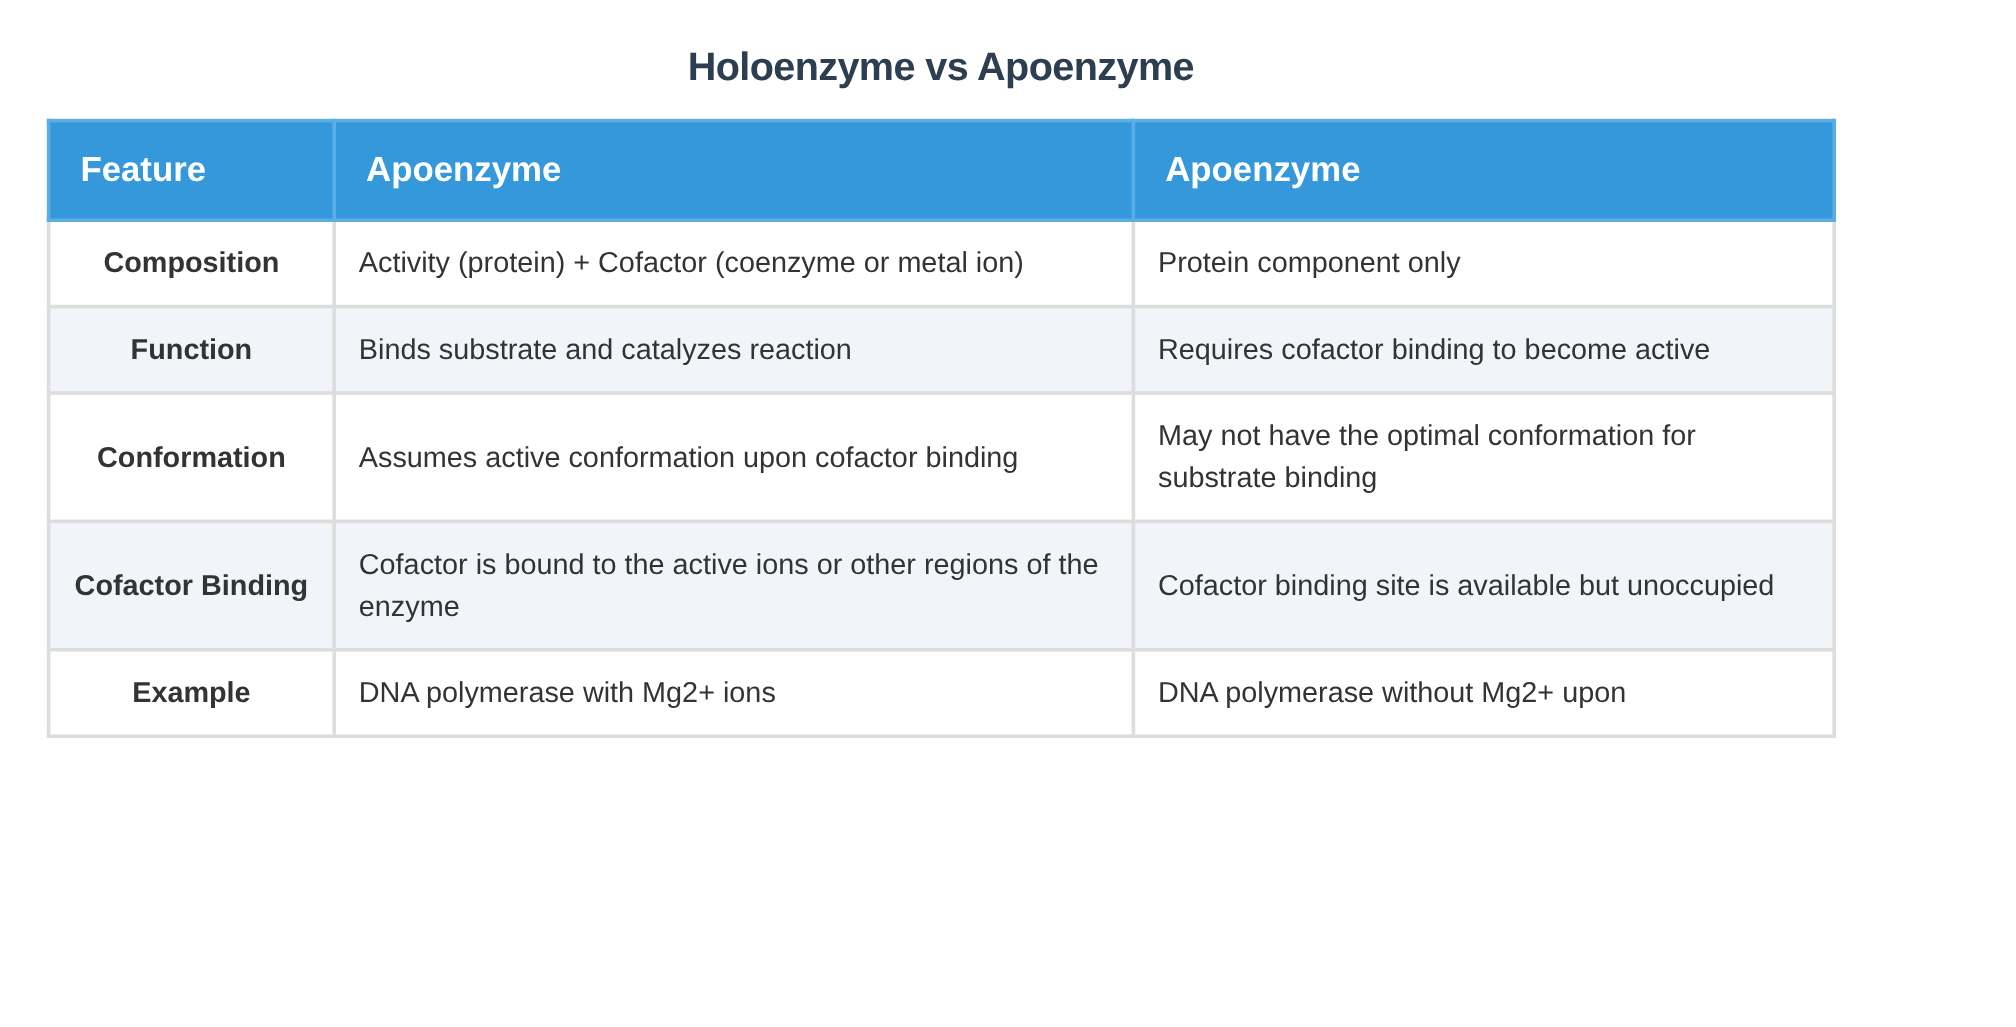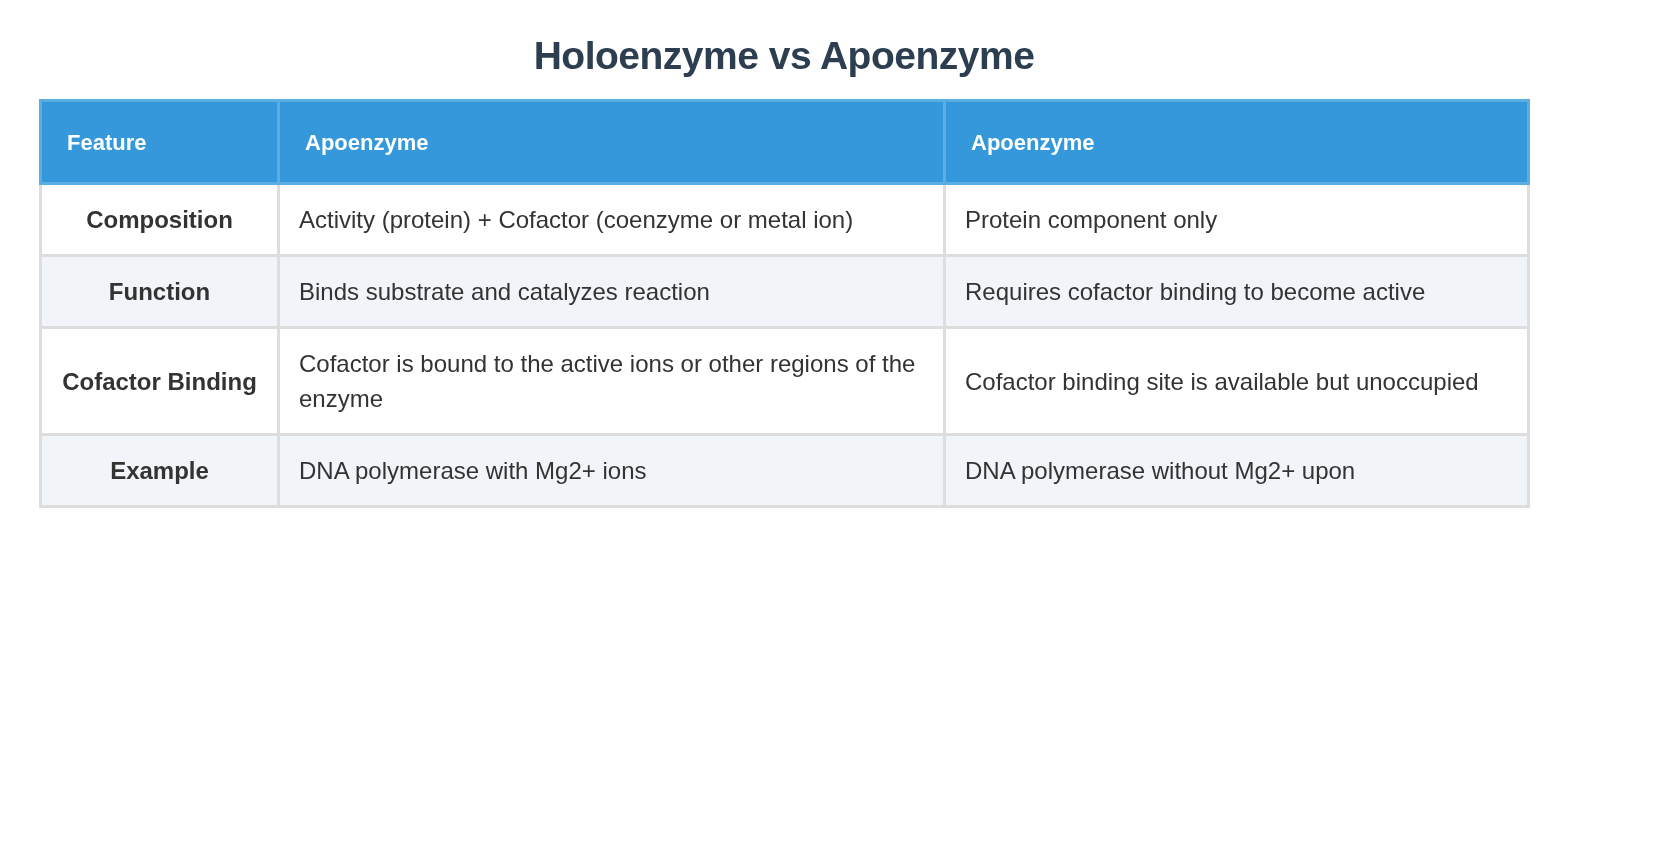--- a/index.html
+++ b/index.html
@@ -19,21 +19,21 @@
       padding: 0;
       position: relative;
     }
     h1 {
       margin: 0;
       position: absolute;
       top: 28px;
       left: 0;
       width: 1568px;
       text-align: center;
-      font-size: 39px;
+      font-size: 33px;
       font-weight: bold;
       color: #2c3e50;
       letter-spacing: -0.5px;
       line-height: 56px;
     }
     table {
       position: absolute;
       top: 99px;
       left: 39px;
       width: 1491px;
@@ -44,21 +44,21 @@
     th, td {
       border: 3px solid #dddddd;
       text-align: left;
       vertical-align: middle;
       padding: 17px 19px;
     }
     th {
       background: #3498db;
       color: #ffffff;
       font-weight: bold;
-      font-size: 22px;
+      font-size: 29px;
       height: 44px;
       border-color: #5aaee4;
       padding-top: 18px;
       padding-bottom: 18px;
       padding-left: 25px;
     }
     th.c0, td.c0 { width: 191px; }
     th.c1, td.c1 { width: 619px; }
     td.c0 { font-weight: bold; color: #333333; text-align: center; }
     tbody tr:nth-child(odd) td { background: #ffffff; }
@@ -84,20 +84,25 @@
         <td class="c0">Composition</td>
         <td class="c1">Activity (protein) + Cofactor (coenzyme or metal ion)</td>
         <td class="c2">Protein component only</td>
       </tr>
       <tr>
         <td class="c0">Function</td>
         <td class="c1">Binds substrate and catalyzes reaction</td>
         <td class="c2">Requires cofactor binding to become active</td>
       </tr>
       <tr>
+        <td class="c0">Conformation</td>
+        <td class="c1">Assumes active conformation upon cofactor binding</td>
+        <td class="c2">May not have the optimal conformation for substrate binding</td>
+      </tr>
+      <tr>
         <td class="c0">Cofactor Binding</td>
         <td class="c1">Cofactor is bound to the active ions or other regions of the enzyme</td>
         <td class="c2">Cofactor binding site is available but unoccupied</td>
       </tr>
       <tr>
         <td class="c0">Example</td>
         <td class="c1">DNA polymerase with Mg2+ ions</td>
         <td class="c2">DNA polymerase without Mg2+ upon</td>
       </tr>
     </tbody>

